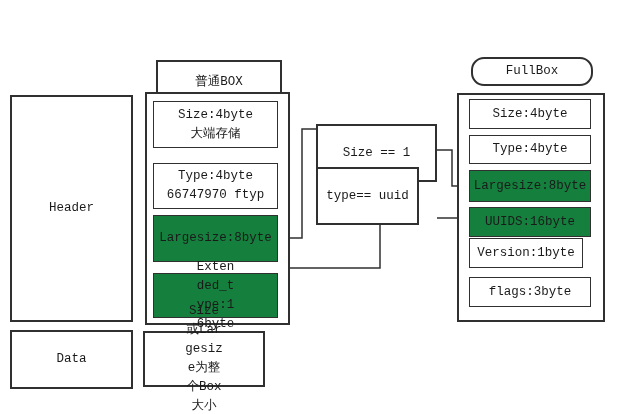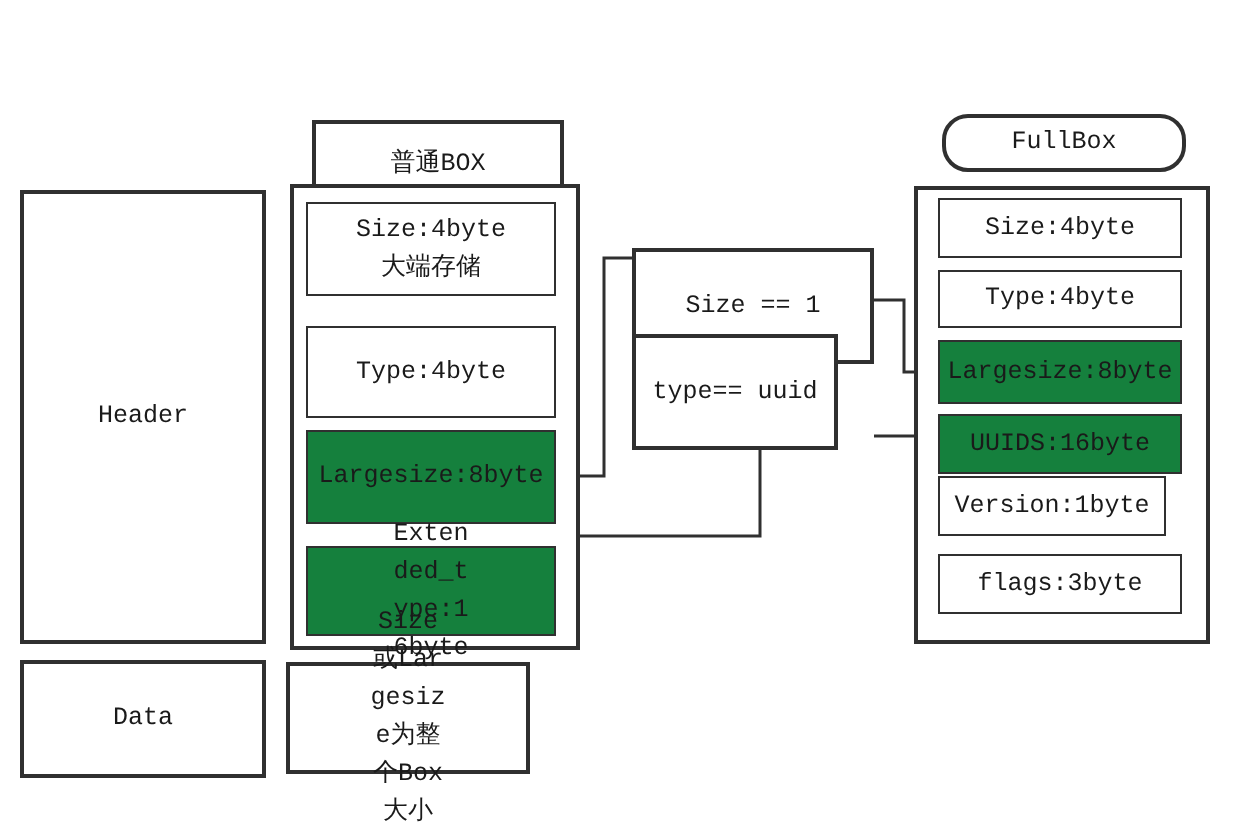--- a/index.html
+++ b/index.html
@@ -70,20 +70,21 @@
     <span>普通BOX</span>
   </div>
   <div class="container" style="left:145px;top:92px;width:145px;height:233px;"></div>
 
   <div class="field" style="left:153px;top:101px;width:125px;height:47px;">
     <span>Size:4byte</span>
     <span>大端存储</span>
   </div>
   <div class="field" style="left:153px;top:163px;width:125px;height:46px;">
     <span>Type:4byte</span>
+    <span>66747970 ftyp</span>
   </div>
   <div class="field shaded" style="left:153px;top:215px;width:125px;height:47px;">
     <span>Largesize:8byte</span>
   </div>
   <div class="field shaded wrap" style="left:153px;top:273px;width:125px;height:45px;">
     <span class="wrap">Extended_type:16byte</span>
   </div>
 
   <div class="box wrap" style="left:143px;top:331px;width:122px;height:56px;">
     <span class="wrap">Size或Largesize为整个Box大小</span>

